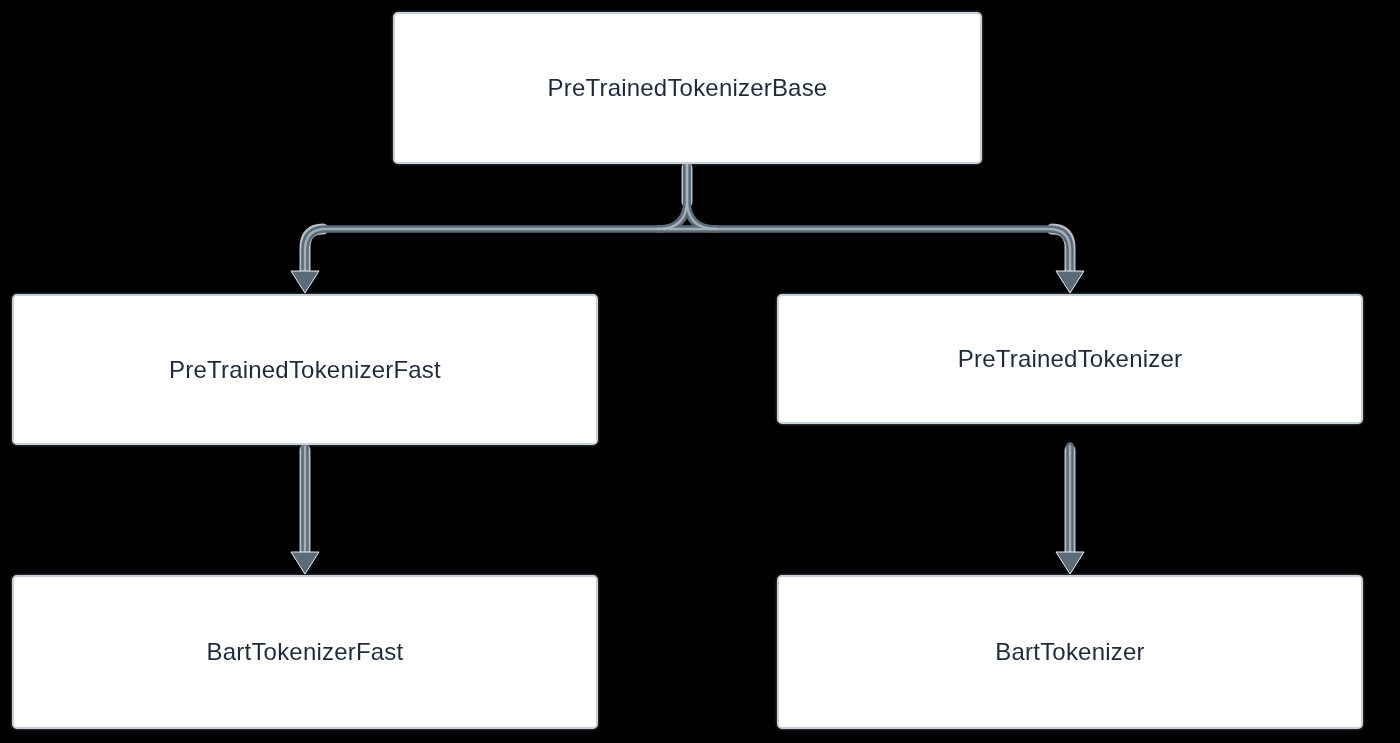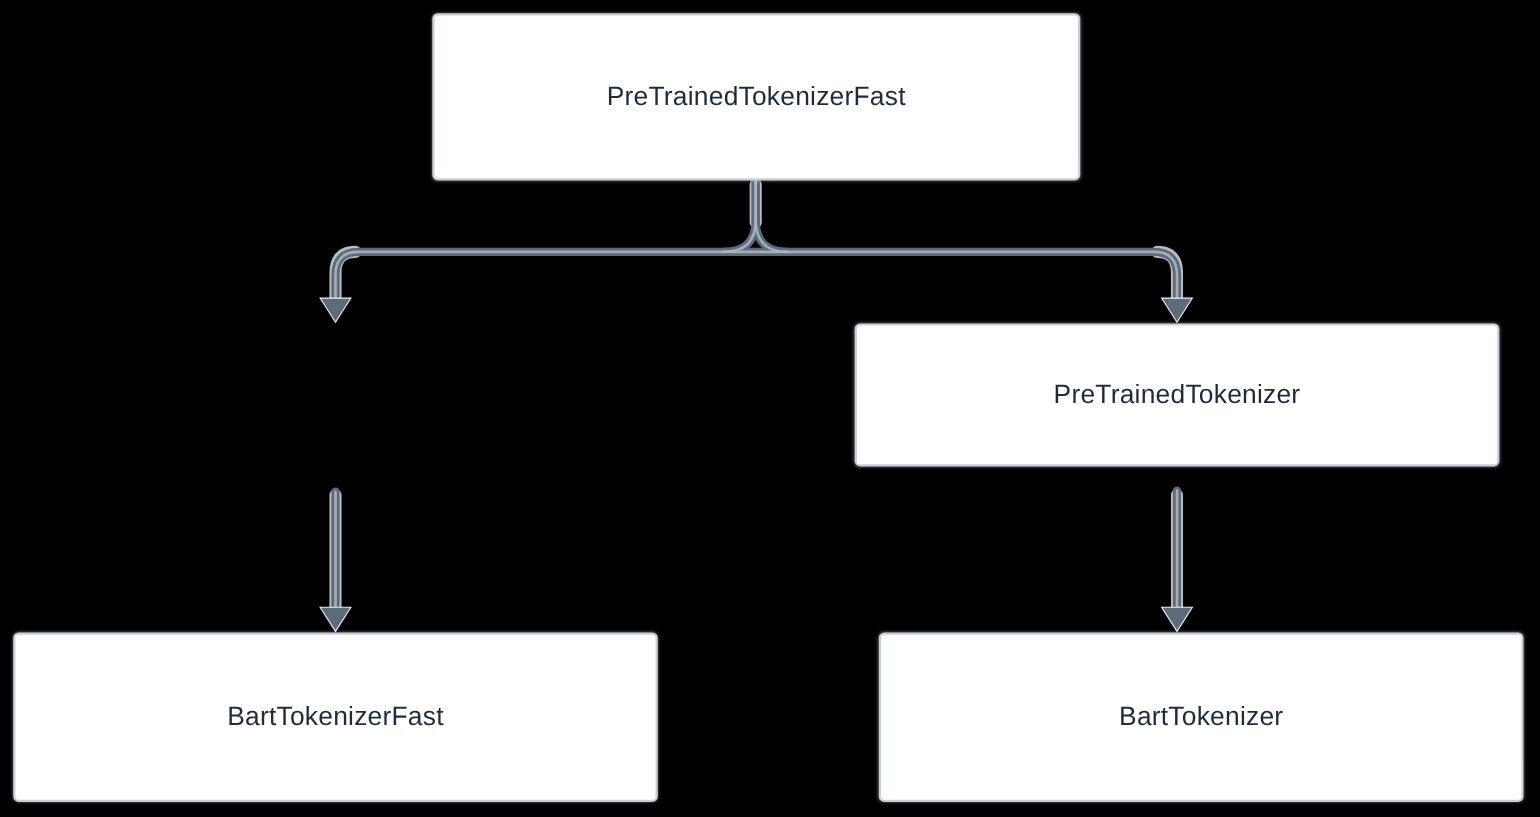--- a/index.html
+++ b/index.html
@@ -31,21 +31,21 @@
   .node-label{
     font-size:24px;
     color:var(--text);
     letter-spacing:0.2px;
     white-space:nowrap;
   }
   .node-root{left:393px;top:12px;width:589px;height:152px;}
   .node-fast{left:12px;top:294px;width:586px;height:151px;}
   .node-slow{left:777px;top:294px;width:586px;height:130px;}
   .node-bart-fast{left:12px;top:575px;width:586px;height:154px;}
-  .node-bart{left:777px;top:575px;width:586px;height:154px;margin-left:22px;}
+  .node-bart{left:777px;top:575px;width:586px;height:154px;}
 </style>
 </head>
 <body>
 
 <div class="stage">
 
   <svg class="connectors" viewBox="0 0 1400 743" xmlns="http://www.w3.org/2000/svg" aria-hidden="true">
 
     <path class="edge-outline" d="M 687 168 L 687 202"></path>
     <path class="edge-outline" d="M 305 272 L 305 248 Q 305 229 323 229"></path>
@@ -65,23 +65,26 @@
     <path class="edge-hi" d="M 305 447 L 305 554"></path>
     <path class="edge-hi" d="M 1070 446 L 1070 554"></path>
 
     <polygon class="arrowhead" points="291,271 319,271 305,293"></polygon>
     <polygon class="arrowhead" points="1056,271 1084,271 1070,293"></polygon>
     <polygon class="arrowhead" points="291,552 319,552 305,574"></polygon>
     <polygon class="arrowhead" points="1056,552 1084,552 1070,574"></polygon>
   </svg>
 
   <div class="node node-root">
+    <span class="node-label">PreTrainedTokenizerBase</span>
+  </div>
+
+  <div class="node node-fast">
     <span class="node-label">PreTrainedTokenizerFast</span>
   </div>
-
 
   <div class="node node-slow">
     <span class="node-label">PreTrainedTokenizer</span>
   </div>
 
   <div class="node node-bart-fast">
     <span class="node-label">BartTokenizerFast</span>
   </div>
 
   <div class="node node-bart">

